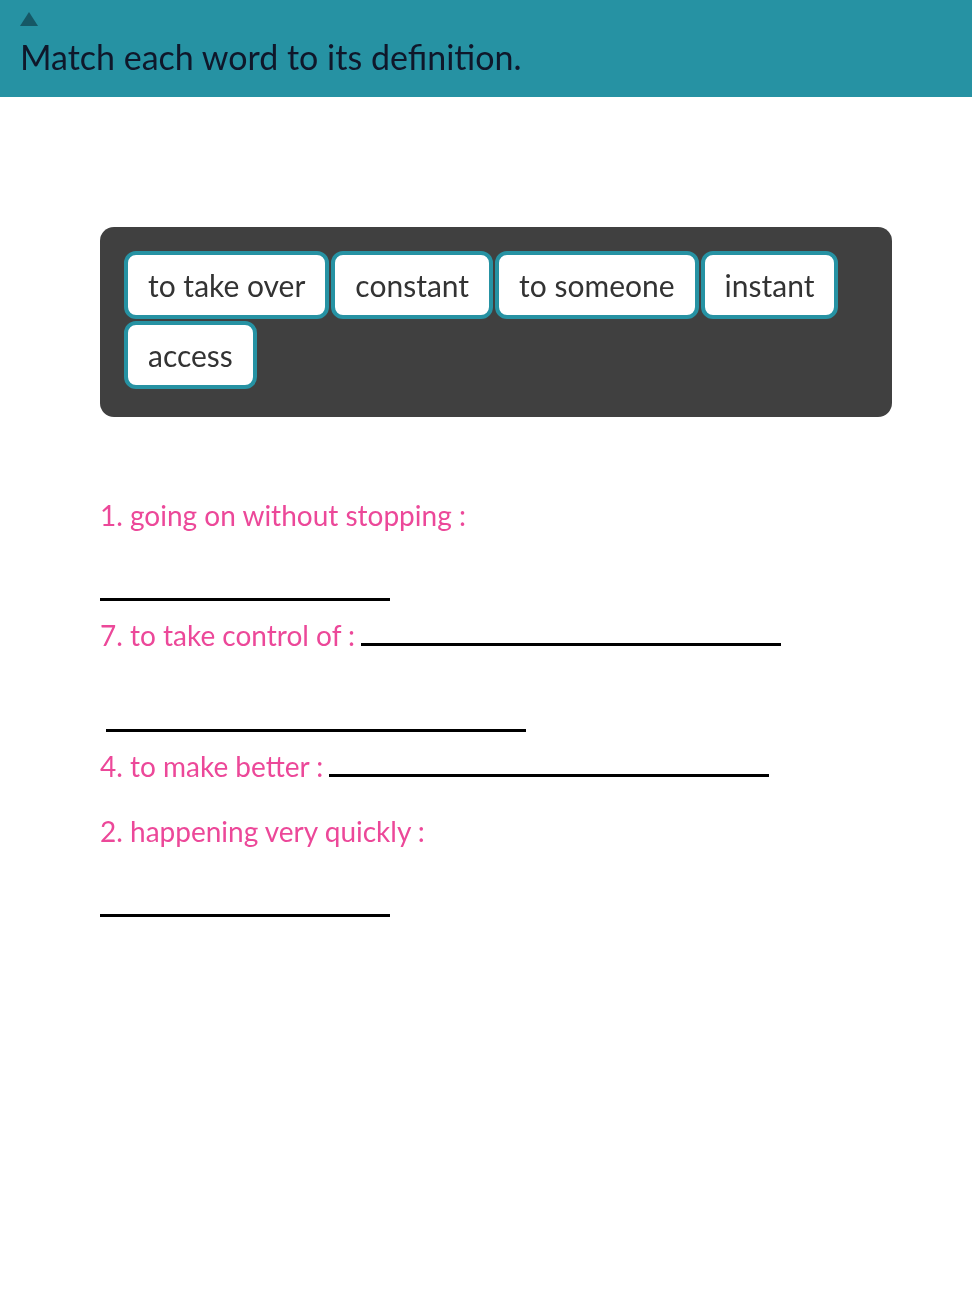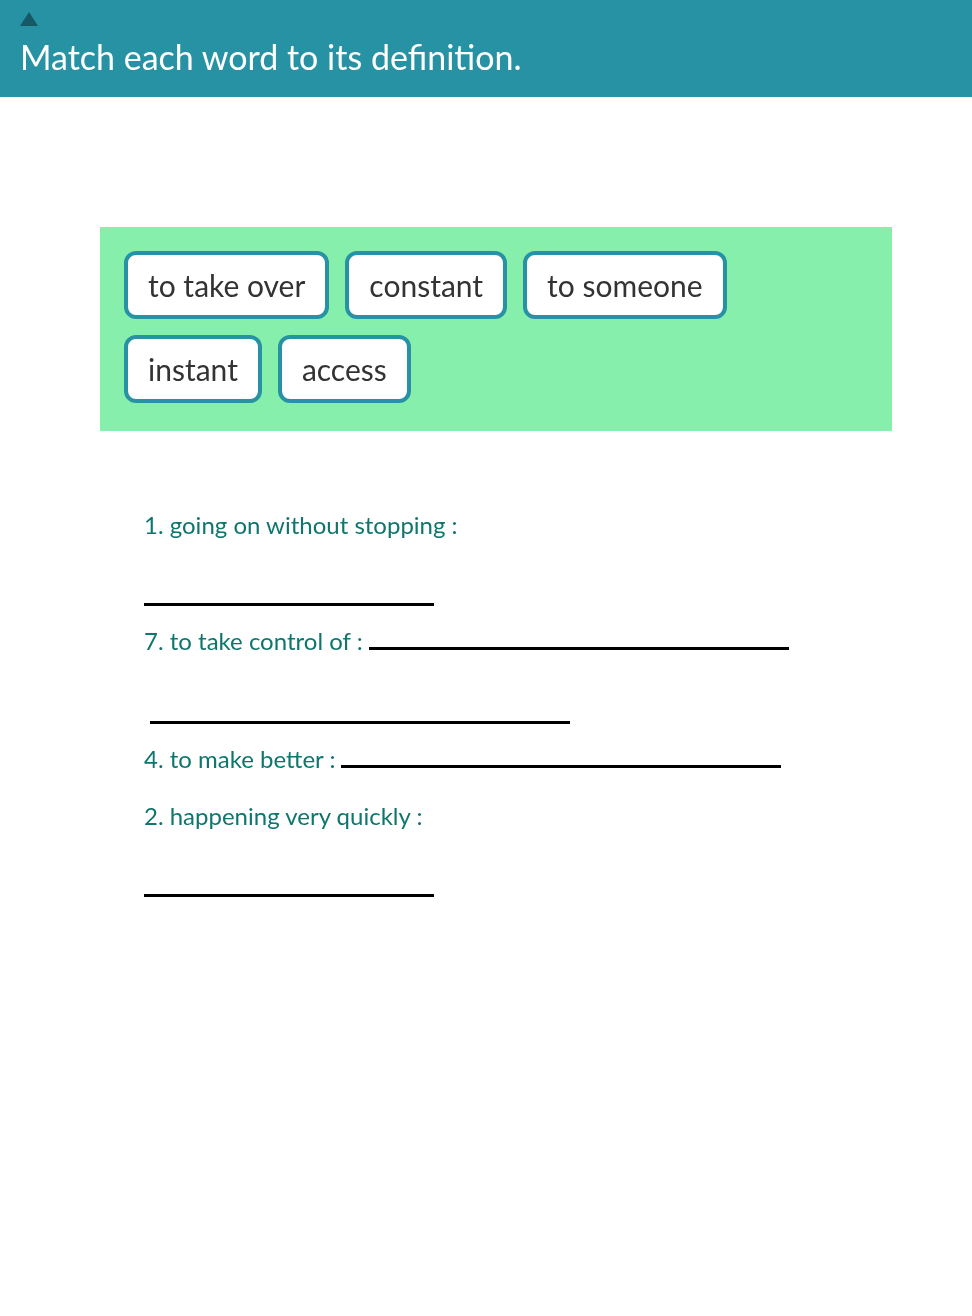--- a/index.html
+++ b/index.html
@@ -31,49 +31,48 @@
       height: 0;
       border-left: 9px solid transparent;
       border-right: 9px solid transparent;
       border-bottom: 14px solid #165866;
       display: inline-block;
     }
     .instructions-text {
       font-size: 34px;
       font-weight: 400;
       margin-top: 10px;
-      color: #ffffff;
+      color: #0f172a;
     }
     .content {
       padding: 130px 80px 40px 100px;
     }
     .word-bank {
-      background: #86efac;
-      border-radius: 0;
+      background: #404040;
+      border-radius: 14px;
       padding: 24px 24px 28px 24px;
       display: flex;
       flex-wrap: wrap;
-      gap: 16px;
+      gap: 2px;
       margin-bottom: 68px;
     }
     .word-chip {
       background: #fff;
       border: 4px solid #2692a3;
       border-radius: 12px;
       padding: 12px 20px;
       font-size: 30px;
       color: #333;
       cursor: move;
       user-select: none;
     }
     .questions {
-      font-size: 24px;
-      color: #0f766e;
+      font-size: 28px;
+      color: #ec4899;
       line-height: 2.2;
-      margin-left: 44px;
     }
     .question-item {
       margin-bottom: 4px;
     }
     .question-text {
       display: inline;
     }
     .drop-zone {
       display: inline-block;
       border-bottom: 3px solid #000;

